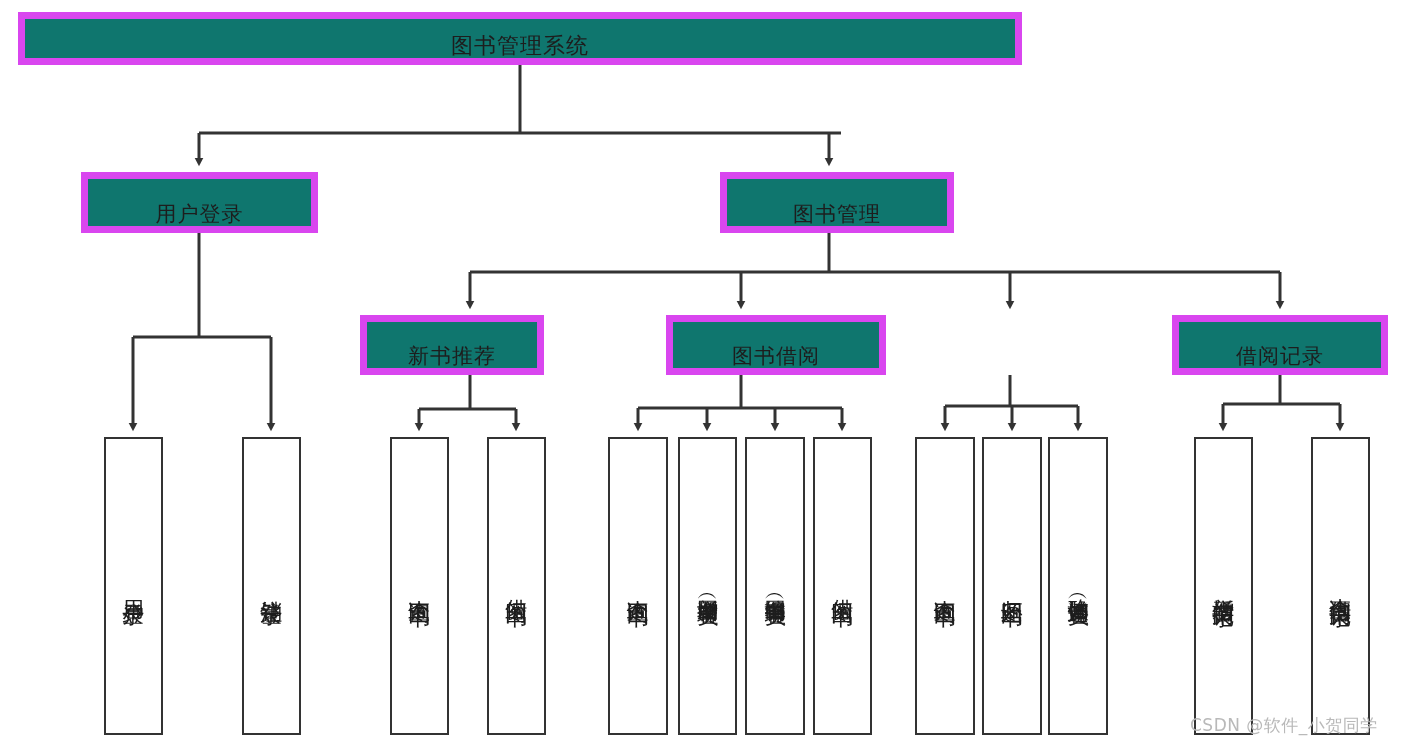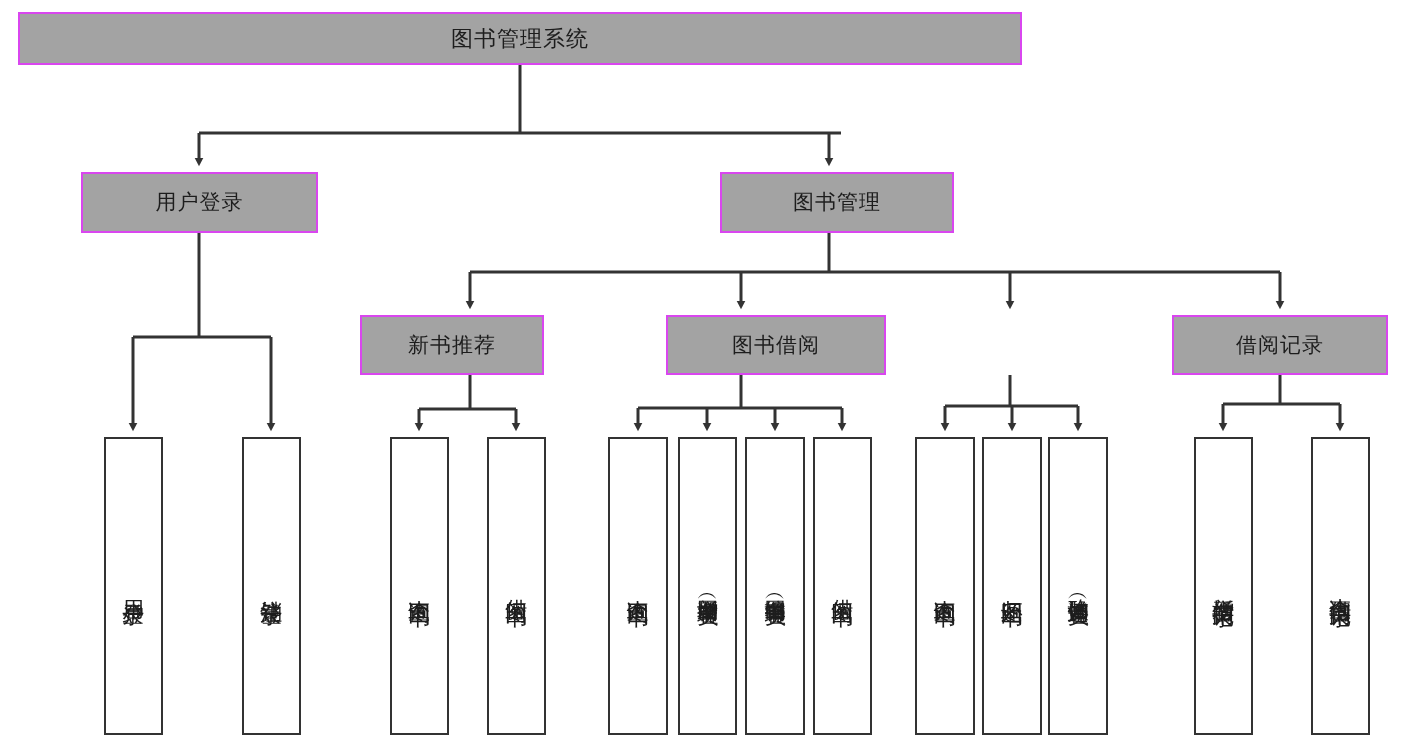--- a/index.html
+++ b/index.html
@@ -18,24 +18,24 @@
   svg#connectors{
     position:absolute;
     left:0; top:0;
     width:1405px;
     height:747px;
     pointer-events:none;
   }
   .node{
     position:absolute;
     box-sizing:border-box;
-    background:#a3a3a3;
-    border:2px solid #d946ef;
+    background:#0f766e;
+    border:7px solid #d946ef;
     display:flex;
-    align-items:center;
+    align-items:flex-end;
     justify-content:center;
     z-index:2;
   }
   .node .lbl{
     font-size:21px;
     line-height:1.15;
     color:#1d1d1d;
     letter-spacing:1px;
     white-space:nowrap;
   }
@@ -185,14 +185,15 @@
     <span class="vlbl">确认归还（管理员）</span>
   </div>
 
   <div class="leaf" style="left:1194px;top:437px;width:59px;height:298px;">
     <span class="vlbl">新增借阅记录</span>
   </div>
   <div class="leaf" style="left:1311px;top:437px;width:59px;height:298px;">
     <span class="vlbl">查询借阅记录</span>
   </div>
 
+  <div id="watermark">CSDN @软件_小贺同学</div>
 
 </div>
 
 </body></html>

